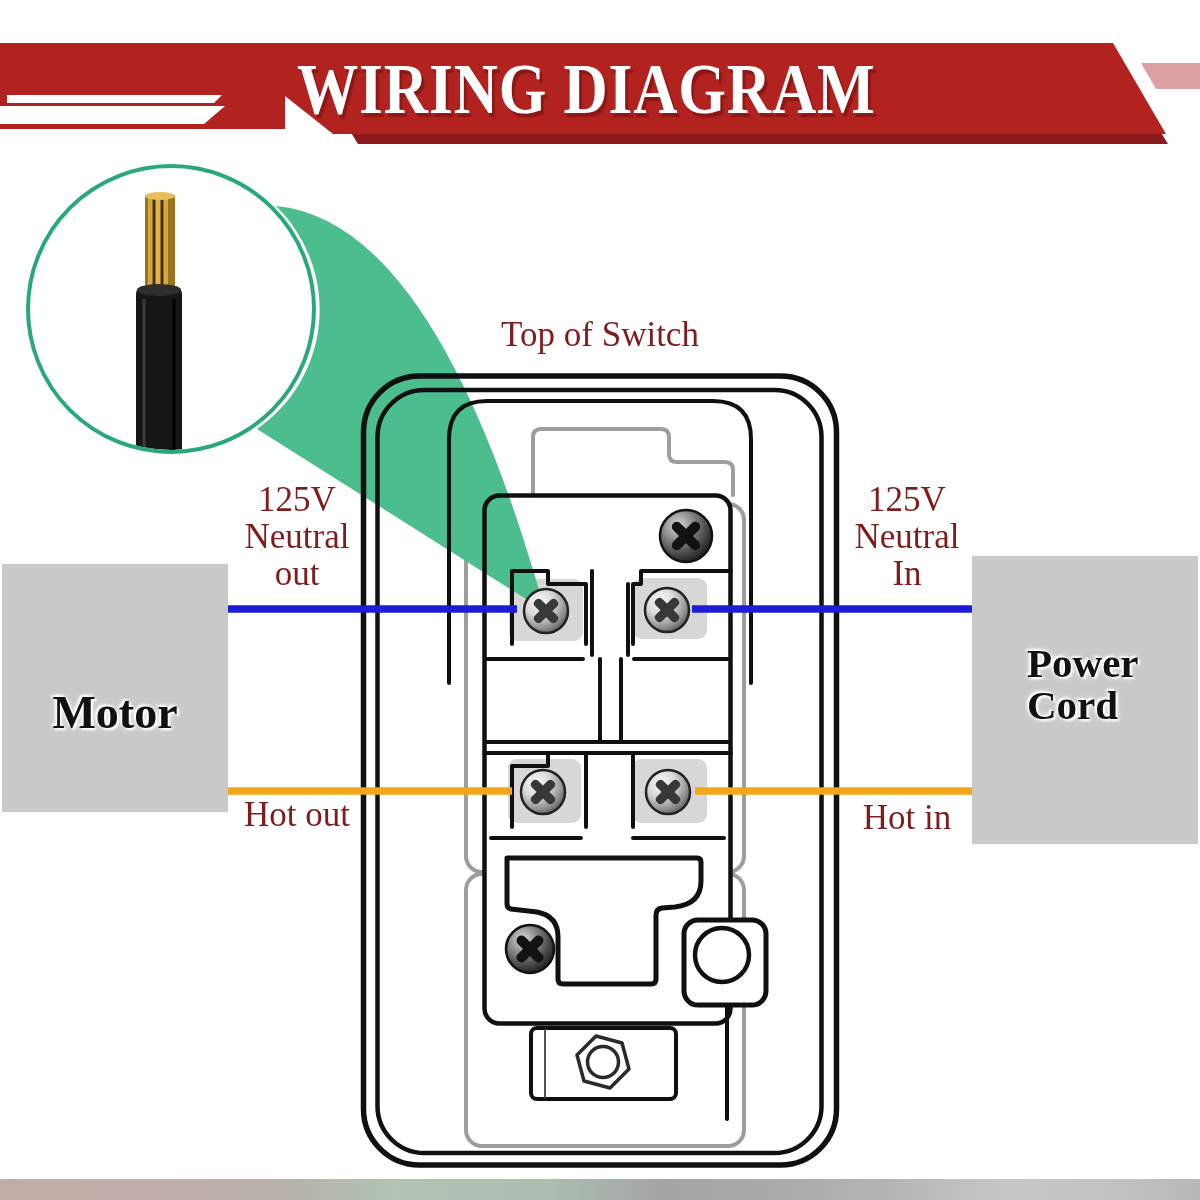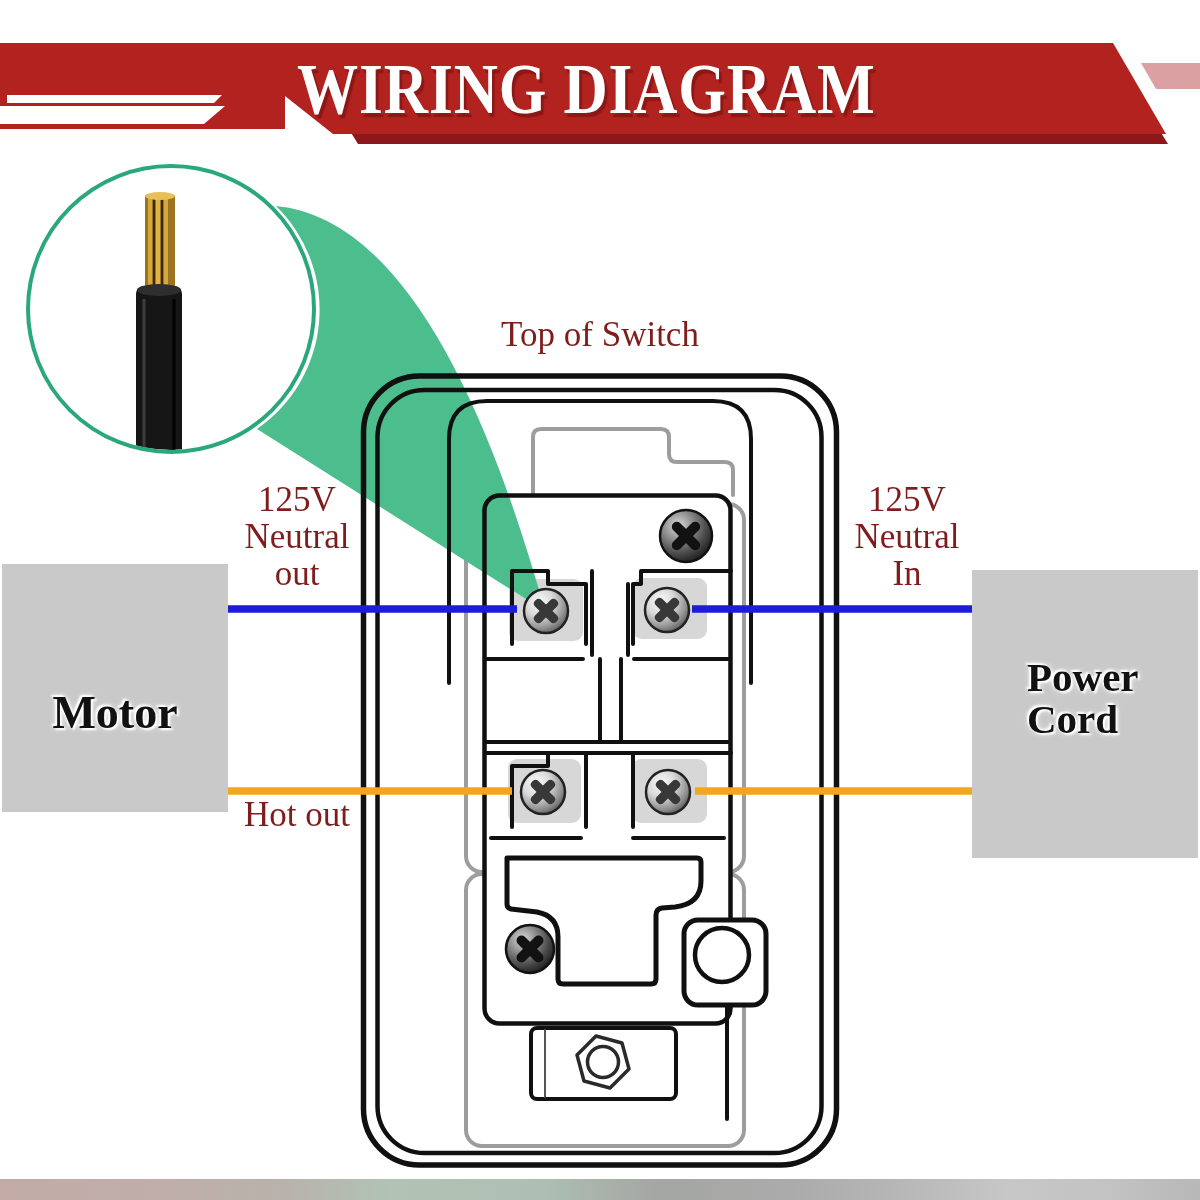--- a/index.html
+++ b/index.html
@@ -205,26 +205,27 @@
   <div class="lbl prewrap" style="left:217px;top:438px;width:160px;">125V
 Neutral
 out</div>
 
   <div class="lbl prewrap" style="left:827px;top:438px;width:160px;">125V
 Neutral
 In</div>
 
   <div class="lbl" style="left:217px;top:752px;width:160px;line-height:40px;">Hot out</div>
 
+  <div class="lbl" style="left:827px;top:755px;width:160px;line-height:40px;">Hot in</div>
 
   <div class="graybox" style="left:2px;top:521px;width:226px;height:248px;">
     <div class="motor-text">Motor</div>
   </div>
 
-  <div class="graybox" style="left:972px;top:527px;width:226px;height:288px;">
+  <div class="graybox" style="left:972px;top:513px;width:226px;height:288px;">
     <div class="power-text">Power
 Cord</div>
   </div>
 
   <div class="footer-band"></div>
   <div class="footer-text-strip"></div>
 
 </div>
 
 </body></html>

